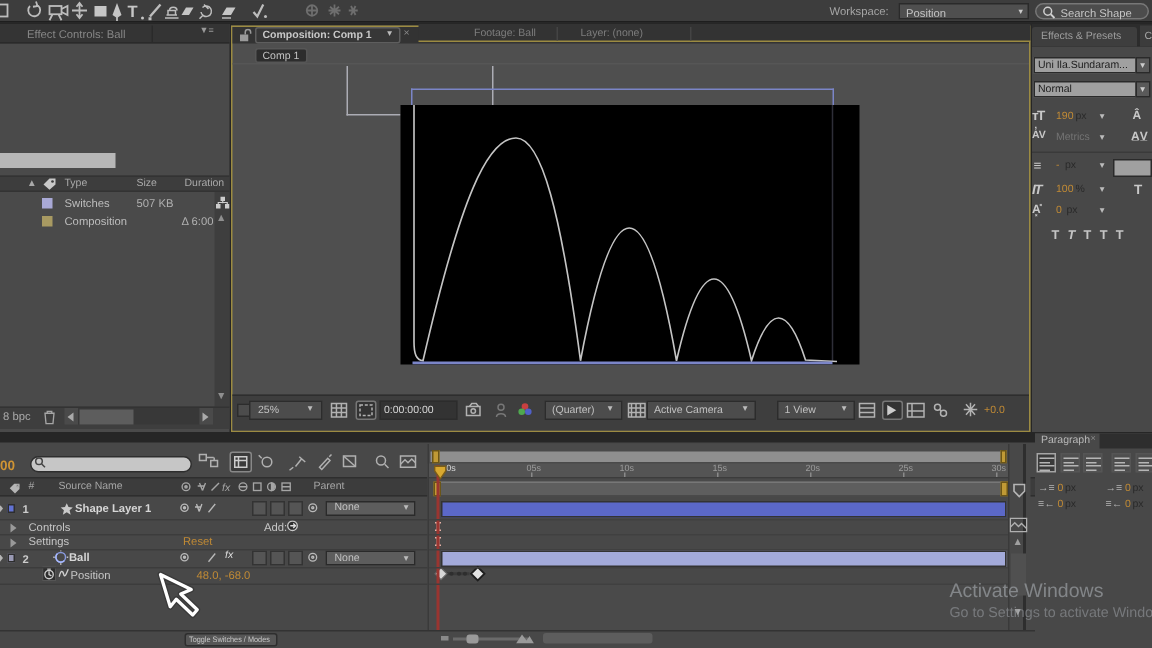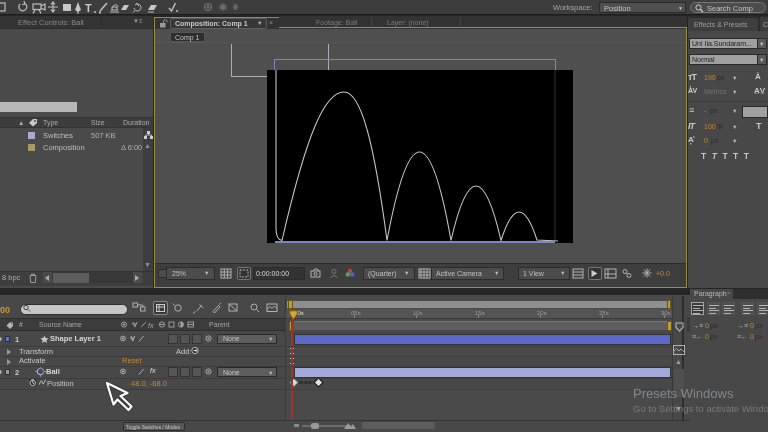--- a/index.html
+++ b/index.html
@@ -39,21 +39,21 @@
 </svg>
 <div class="tx" style="left:553px;top:3px;font-size:7.5px;color:#a6a6a6">Workspace:</div>
 <div class="a" style="left:599px;top:2px;width:87px;height:11px;background:#4f4f4f;border:1px solid #2a2a2a"></div>
 <div class="tx" style="left:604px;top:4px;font-size:7.5px;color:#c3c3c3">Position</div>
 <div class="tx" style="left:678px;top:4.5px;font-size:5px;color:#ccc">▼</div>
 <div class="a" style="left:690px;top:2px;width:76px;height:11px;background:#4c4c4c;border:1px solid #777;border-radius:6px"></div>
 <svg class="a" style="left:695px;top:4px" width="9" height="9" viewBox="0 0 9 9">
     <circle cx="3.5" cy="3.5" r="2.6" fill="none" stroke="#d0d0d0" stroke-width="1"></circle>
     <path d="M5.5 5.5 L8 8" stroke="#d0d0d0" stroke-width="1.2"></path>
   </svg>
-<div class="tx" style="left:707px;top:3.5px;font-size:7.5px;color:#c6c6c6">Search Comp</div>
+<div class="tx" style="left:707px;top:3.5px;font-size:7.5px;color:#c6c6c6">Search Shape</div>
 
 <div class="a" style="left:0;top:16px;width:153px;height:272px;background:#4a4a4a"></div>
 <div class="a" style="left:0;top:16px;width:153px;height:13px;background:#343434;border-bottom:1px solid #2a2a2a"></div>
 <div class="tx" style="left:18px;top:18px;font-size:7.5px;color:#878787">Effect Controls: Ball</div>
 <div class="a" style="left:101px;top:17px;width:1px;height:11px;background:#2a2a2a"></div>
 <div class="tx" style="left:133px;top:18px;font-size:6px;color:#999">▼≡</div>
 
 <div class="a" style="left:0;top:102px;width:77px;height:10px;background:#b7b7b7"></div>
 
 <div class="a" style="left:0;top:117px;width:153px;height:11px;background:#3d3d3d;border-top:1px solid #333;border-bottom:1px solid #333"></div>
@@ -291,24 +291,24 @@
     <path d="M5 0.5 L6.3 3.4 L9.5 3.7 L7.1 5.8 L7.9 9 L5 7.2 L2.1 9 L2.9 5.8 L0.5 3.7 L3.7 3.4 Z" fill="#c9c9c9"></path>
   </svg>
 <div class="tx" style="left:50px;top:334px;font-size:7.5px;color:#d6d6d6;font-weight:bold">Shape Layer 1</div>
 <div class="a" style="left:168px;top:334px;width:10px;height:9.5px;background:#555;border:1px solid #333"></div>
 <div class="a" style="left:180px;top:334px;width:10px;height:9.5px;background:#555;border:1px solid #333"></div>
 <div class="a" style="left:192px;top:334px;width:10px;height:9.5px;background:#555;border:1px solid #333"></div>
 <div class="a" style="left:217px;top:333.5px;width:60px;height:10px;background:#5d5d5d;border:1px solid #2a2a2a"></div>
 <div class="tx" style="left:223px;top:335px;font-size:7px;color:#c2c2c2">None</div>
 <div class="tx" style="left:268px;top:336px;font-size:5.5px;color:#bbb">▼</div>
 <div class="a" style="left:7px;top:349px;width:0;height:0;border-left:4px solid #999;border-top:3px solid transparent;border-bottom:3px solid transparent"></div>
-<div class="tx" style="left:19px;top:346.5px;font-size:7.5px;color:#c6c6c6">Transform</div>
+<div class="tx" style="left:19px;top:346.5px;font-size:7.5px;color:#c6c6c6">Controls</div>
 <div class="tx" style="left:176px;top:346.5px;font-size:7.5px;color:#c6c6c6">Add:</div>
 <div class="a" style="left:7px;top:358.5px;width:0;height:0;border-left:4px solid #999;border-top:3px solid transparent;border-bottom:3px solid transparent"></div>
-<div class="tx" style="left:19px;top:356px;font-size:7.5px;color:#c6c6c6">Activate</div>
+<div class="tx" style="left:19px;top:356px;font-size:7.5px;color:#c6c6c6">Settings</div>
 <div class="tx" style="left:122px;top:356px;font-size:7.5px;color:#c08a35">Reset</div>
 <div class="a" style="left:4.5px;top:369px;width:5.5px;height:5.5px;background:#9a9ab4;border:1px solid #2e2e2e"></div>
 <div class="tx" style="left:15px;top:367.5px;font-size:7.5px;color:#ccc;font-weight:bold">2</div>
 <div class="tx" style="left:46px;top:367px;font-size:7.5px;color:#d6d6d6;font-weight:bold">Ball</div>
 <div class="tx" style="left:150px;top:367px;font-size:7px;color:#ddd;font-style:italic">fx</div>
 <div class="a" style="left:168px;top:367px;width:10px;height:9.5px;background:#555;border:1px solid #333"></div>
 <div class="a" style="left:180px;top:367px;width:10px;height:9.5px;background:#555;border:1px solid #333"></div>
 <div class="a" style="left:192px;top:367px;width:10px;height:9.5px;background:#555;border:1px solid #333"></div>
 <div class="a" style="left:217px;top:367px;width:60px;height:10px;background:#5d5d5d;border:1px solid #2a2a2a"></div>
 <div class="tx" style="left:223px;top:368.5px;font-size:7px;color:#c2c2c2">None</div>
@@ -480,19 +480,19 @@
 <div class="tx" style="left:737px;top:322px;font-size:7px;color:#b5b5b5">→≡</div>
 <div class="tx" style="left:750px;top:322px;font-size:7px;color:#c08a35">0</div>
 <div class="tx" style="left:755px;top:322px;font-size:7px;color:#2a2a2a">px</div>
 <div class="tx" style="left:692px;top:333px;font-size:7px;color:#b5b5b5">≡←</div>
 <div class="tx" style="left:705px;top:333px;font-size:7px;color:#c08a35">0</div>
 <div class="tx" style="left:710px;top:333px;font-size:7px;color:#2a2a2a">px</div>
 <div class="tx" style="left:737px;top:333px;font-size:7px;color:#b5b5b5">≡←</div>
 <div class="tx" style="left:750px;top:333px;font-size:7px;color:#c08a35">0</div>
 <div class="tx" style="left:755px;top:333px;font-size:7px;color:#2a2a2a">px</div>
 
-<div class="tx" style="left:633px;top:386px;font-size:13px;color:rgba(185,190,196,0.52);z-index:9">Presets Windows</div>
+<div class="tx" style="left:633px;top:386px;font-size:13px;color:rgba(185,190,196,0.52);z-index:9">Activate Windows</div>
 <div class="tx" style="left:633px;top:402.5px;font-size:9.5px;color:rgba(175,180,186,0.45);z-index:9">Go to Settings to activate Windo</div>
 
 <svg class="a" style="left:100px;top:378px" width="38" height="38" viewBox="0 0 38 38">
 <path d="M7 5 L27.5 15 L20.5 18 L31.5 28.5 L28.5 32 L17.5 21.5 L13.5 26.5 Z" fill="none" stroke="#3a3a3a" stroke-width="4" stroke-linejoin="round"></path>
 <path d="M7 5 L27.5 15 L20.5 18 L31.5 28.5 L28.5 32 L17.5 21.5 L13.5 26.5 Z" fill="none" stroke="#fff" stroke-width="2.2" stroke-linejoin="round"></path>
 </svg>
 
 </body></html>

